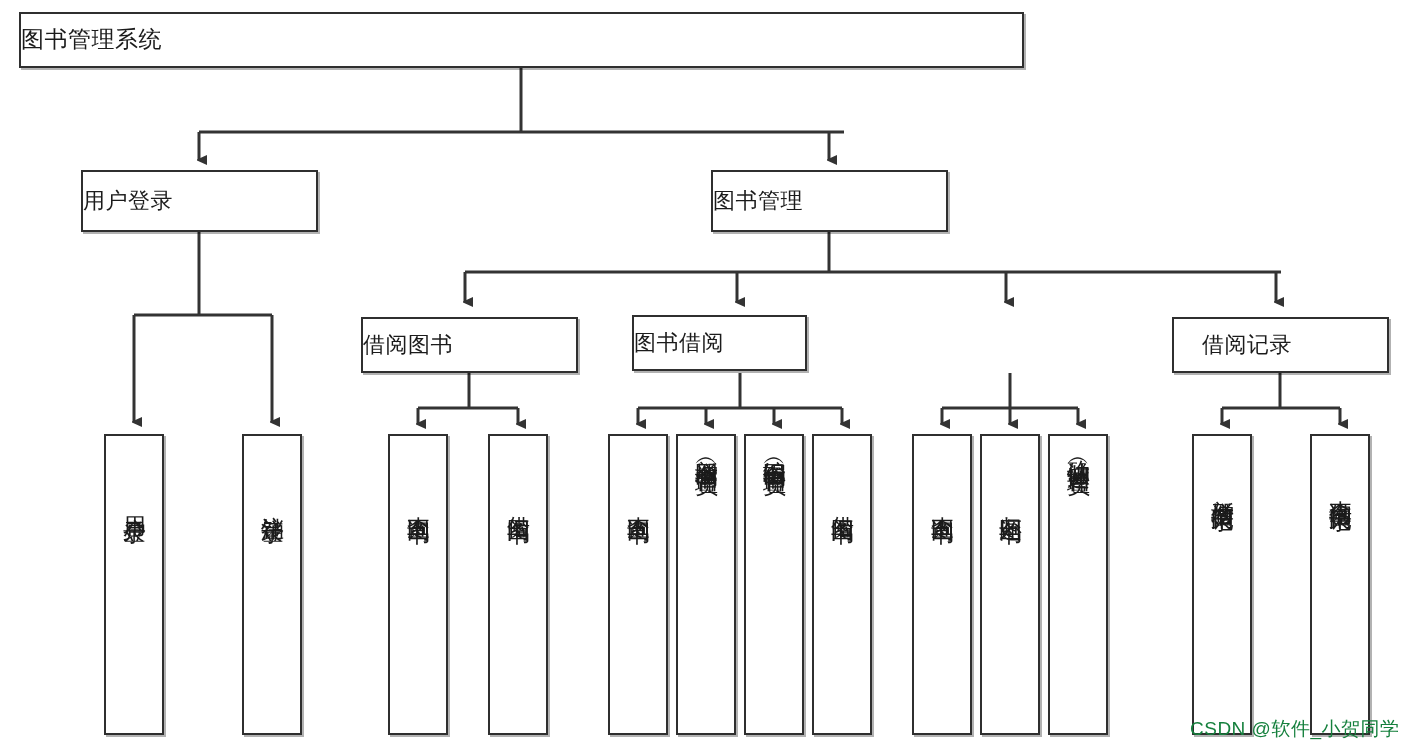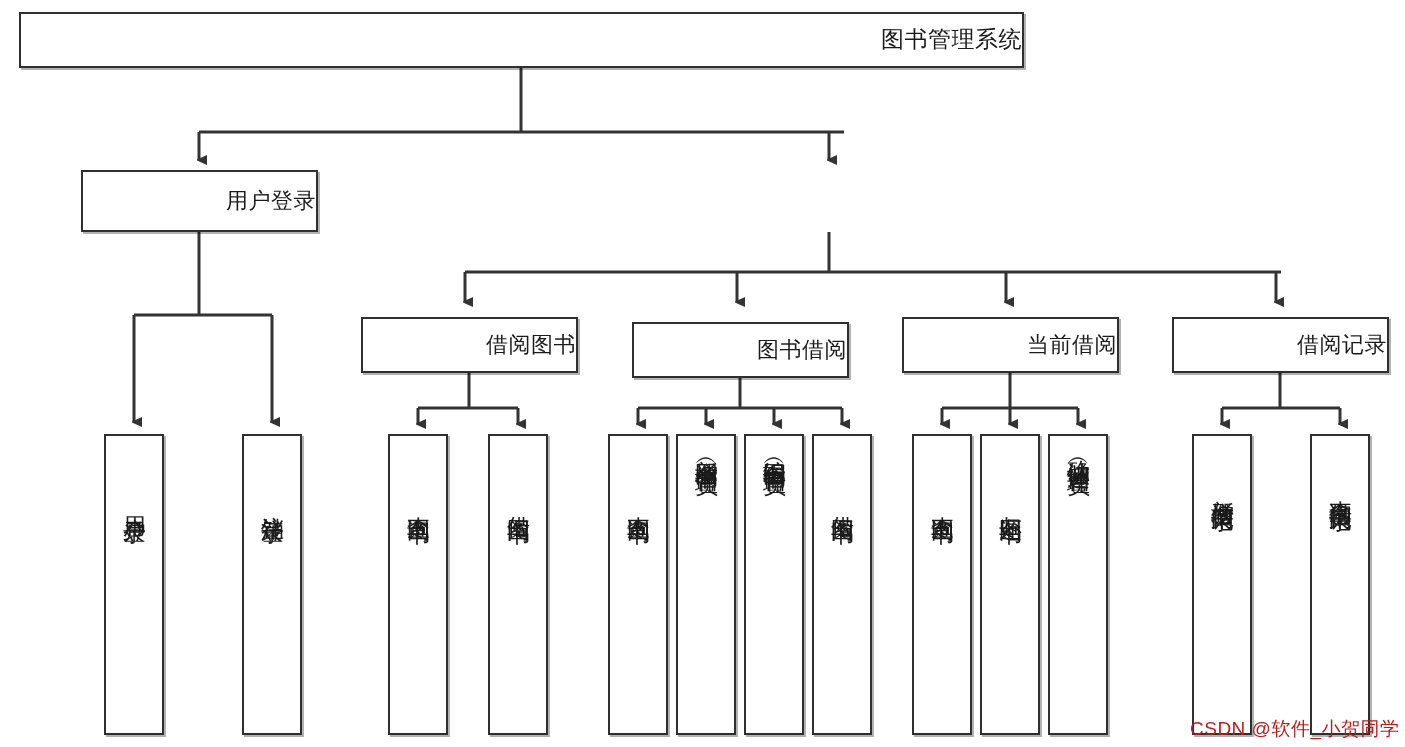--- a/index.html
+++ b/index.html
@@ -26,21 +26,21 @@
     height: 747px;
   }
   .node {
     position: absolute;
     box-sizing: border-box;
     background: #ffffff;
     border: 2px solid #2f2f2f;
     box-shadow: 2px 2px 0 rgba(0,0,0,0.30);
     display: flex;
     align-items: center;
-    justify-content: flex-end;
+    justify-content: flex-start;
     color: #1b1b1b;
     z-index: 5;
   }
   .node-label {
     display: block;
     text-align: center;
     line-height: 1.28;
     letter-spacing: 0.5px;
     white-space: nowrap;
   }
@@ -64,21 +64,21 @@
   }
   .node.vertical.mid .node-label {
     margin-top: 40px;
   }
   .node.vertical.mid2 .node-label {
     margin-top: 56px;
   }
   .watermark {
     position: absolute;
     font-size: 19px;
-    color: #b91c1c;
+    color: #15803d;
     white-space: nowrap;
     z-index: 9;
     letter-spacing: 0.5px;
   }
 </style>
 </head>
 <body>
 
 <div id="diagram-root">
 
@@ -132,29 +132,29 @@
     </g>
   </svg>
 
   <div class="node root horizontal" style="left:19px; top:12px; width:1005px; height:56px;">
     <span class="node-label">图书管理系统</span>
   </div>
 
   <div class="node horizontal" style="left:81px; top:170px; width:237px; height:62px;">
     <span class="node-label">用户登录</span>
   </div>
+  <div class="node horizontal" style="left:711px; top:170px; width:237px; height:62px;">
+    <span class="node-label">图书管理</span>
+  </div>
 
   <div class="node horizontal" style="left:361px; top:317px; width:217px; height:56px;">
     <span class="node-label">借阅图书</span>
   </div>
-  <div class="node horizontal" style="left:632px; top:322px; width:217px; height:56px;">
+  <div class="node horizontal" style="left:632px; top:315px; width:175px; height:56px;">
     <span class="node-label">图书借阅</span>
-  </div>
-  <div class="node horizontal" style="left:902px; top:317px; width:217px; height:56px;">
-    <span class="node-label">当前借阅</span>
   </div>
   <div class="node horizontal" style="left:1172px; top:317px; width:217px; height:56px;padding-left:28px;">
     <span class="node-label">借阅记录</span>
   </div>
 
   <div class="node vertical mid2" style="left:104px; top:434px; width:60px; height:301px;">
     <span class="node-label">用户登录</span>
   </div>
   <div class="node vertical mid2" style="left:242px; top:434px; width:60px; height:301px;">
     <span class="node-label">注销登录</span>

